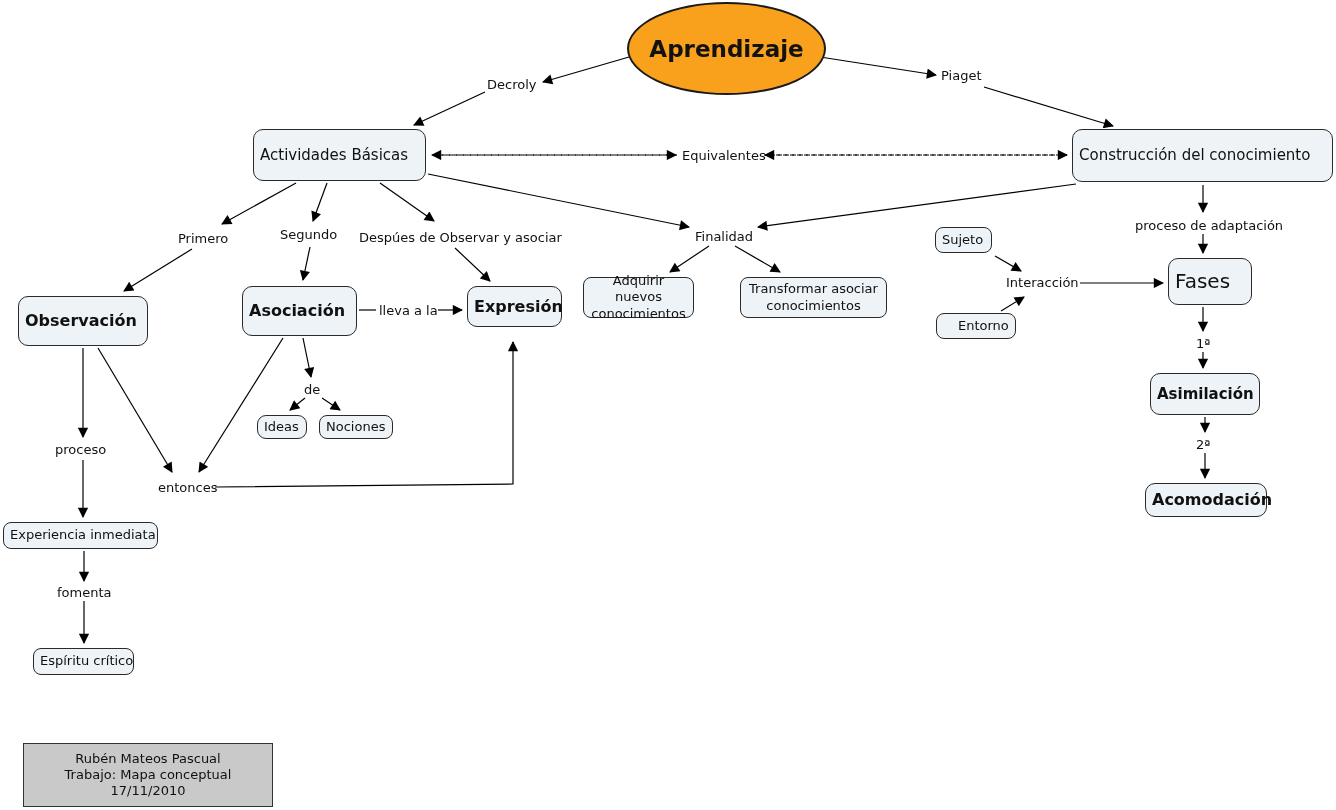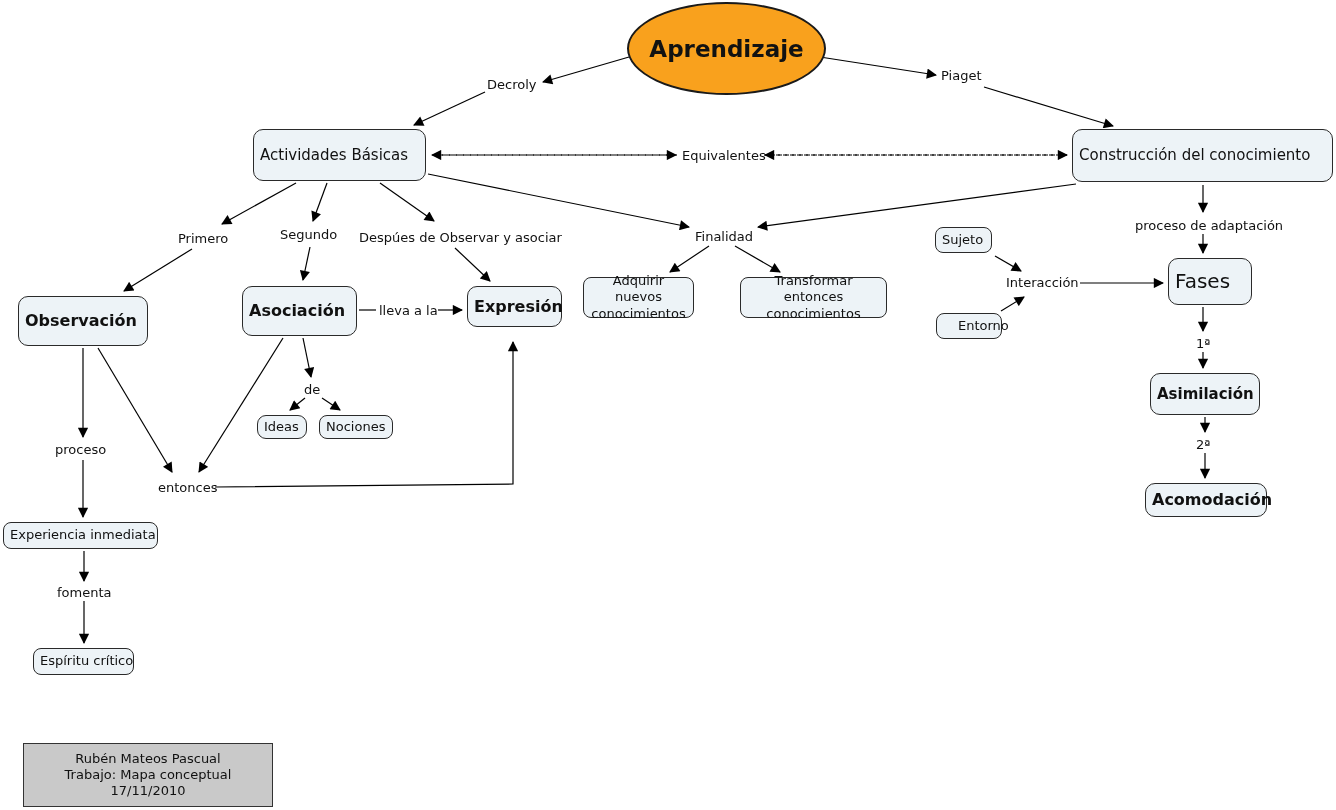--- a/index.html
+++ b/index.html
@@ -138,38 +138,38 @@
   <div class="node bold" style="left:242px;top:286px;width:115px;height:50px;">
     <span>Asociación</span>
   </div>
   <div class="node bold" style="left:467px;top:286px;width:95px;height:41px;">
     <span>Expresión</span>
   </div>
   <div class="node sm-r" style="left:583px;top:277px;width:111px;height:41px;">
     <span>Adquirir nuevos conocimientos</span>
   </div>
   <div class="node sm-r" style="left:740px;top:277px;width:147px;height:41px;">
-    <span>Transformar entonces conocimientos</span>
+    <span>Transformar asociar conocimientos</span>
   </div>
   <div class="node sm-r" style="left:257px;top:415px;width:50px;height:24px;border-radius:9px;">
     <span>Ideas</span>
   </div>
   <div class="node sm-r" style="left:319px;top:415px;width:74px;height:24px;">
     <span>Nociones</span>
   </div>
   <div class="node sm-r" style="left:3px;top:522px;width:155px;height:27px;white-space:nowrap;">
     <span>Experiencia inmediata</span>
   </div>
   <div class="node sm-r" style="left:33px;top:648px;width:101px;height:27px;white-space:nowrap;">
     <span>Espíritu crítico</span>
   </div>
   <div class="node sm-r" style="left:935px;top:227px;width:57px;height:26px;">
     <span>Sujeto</span>
   </div>
-  <div class="node sm-r" style="left:936px;top:313px;width:66px;height:26px;padding-left:21px;">
+  <div class="node sm-r" style="left:936px;top:313px;width:80px;height:26px;padding-left:21px;">
     <span>Entorno</span>
   </div>
   <div class="node" style="left:1168px;top:258px;width:84px;height:47px;font-size:20px;">
     <span>Fases</span>
   </div>
   <div class="node bold" style="left:1150px;top:373px;width:110px;height:42px;font-size:15px;">
     <span>Asimilación</span>
   </div>
   <div class="node bold" style="left:1145px;top:483px;width:122px;height:34px;">
     <span>Acomodación</span>

